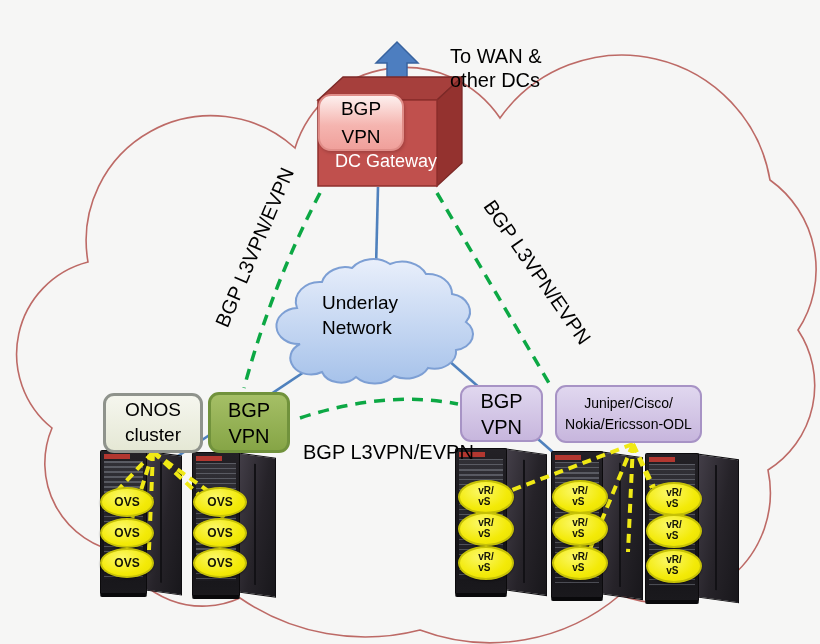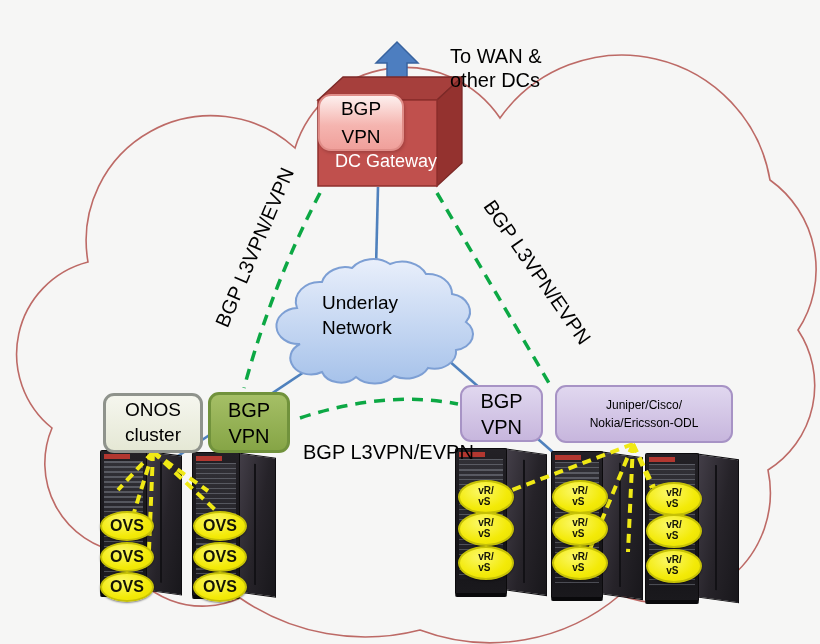--- a/index.html
+++ b/index.html
@@ -10,21 +10,21 @@
   
   .node{position:absolute;display:flex;align-items:center;justify-content:center;
         text-align:center;font-weight:normal;white-space:pre-line;box-sizing:border-box;}
   .onos{left:103px;top:393px;width:100px;height:60px;border:3px solid #8f938c;border-radius:11px;
         background:linear-gradient(180deg,#f5f6ee,#e5e8d5);font-size:19px;line-height:1.3;}
   .greenbox{left:208px;top:392px;width:82px;height:61px;border:3px solid #71923c;border-radius:11px;
         background:linear-gradient(180deg,#a5bf66,#86a546);font-size:20px;line-height:1.3;}
   .purplebox{border:2px solid #a793c5;border-radius:11px;
         background:linear-gradient(180deg,#e0d7ef,#c7b6dd);}
   .p1{left:460px;top:385px;width:83px;height:57px;font-size:20px;line-height:1.3;}
-  .p2{left:555px;top:385px;width:178px;height:58px;font-size:12px;line-height:1.5;}
+  .p2{left:555px;top:385px;width:147px;height:58px;font-size:14px;line-height:1.5;}
   .badge{left:318px;top:94px;width:86px;height:57px;border:2px solid #e08d88;border-radius:13px;
         background:linear-gradient(180deg,#fdf0ee,#f5b5b0 55%,#f0a09b);font-size:19px;line-height:1.45;
         box-shadow:1px 2px 3px rgba(110,40,40,.35);}
   .gw-label{position:absolute;left:318px;top:151px;width:119px;text-align:right;
         color:#fff;font-size:18px;}
 
   
   .lbl{position:absolute;white-space:pre-line;}
   .to-wan{left:450px;top:44px;font-size:20px;line-height:1.2;}
   .dc-name{left:132px;top:164px;font-size:20px;}
@@ -45,21 +45,21 @@
   .rack-side::after{content:"";position:absolute;left:46%;top:6%;width:2px;height:88%;background:#121115;}
   .rack-slots{position:absolute;left:3px;right:3px;top:10px;bottom:14px;
         background:repeating-linear-gradient(180deg, rgba(185,192,204,0.30) 0 1.5px, rgba(0,0,0,0) 1.5px 5px),
                    linear-gradient(180deg,#313036,#1b1a1f);}
   .rack-brand{position:absolute;left:3px;top:3px;width:26px;height:5px;background:#b23730;}
 
   
   .vm{position:absolute;border-radius:50%;border:2px solid #c6c107;display:flex;align-items:center;
       justify-content:center;font-weight:bold;color:#141406;box-shadow:0 1px 2px rgba(0,0,0,.45);
       background:radial-gradient(ellipse at 40% 30%, #fbf868, #f3ea08 60%, #e6dd00);}
-  .ovs{width:50px;height:26px;font-size:16px;margin-top:24px;}
+  .ovs{width:50px;height:26px;font-size:12px;}
   .vrvs{width:52px;height:30px;font-size:10px;line-height:1.08;text-align:left;white-space:pre-line;}
 </style>
 </head>
 <body>
 
 <div class="canvas">
 
   <svg class="layer" viewBox="0 0 820 644">
     <defs>
       <linearGradient id="ugrad" x1="0" y1="0" x2="0" y2="1">

